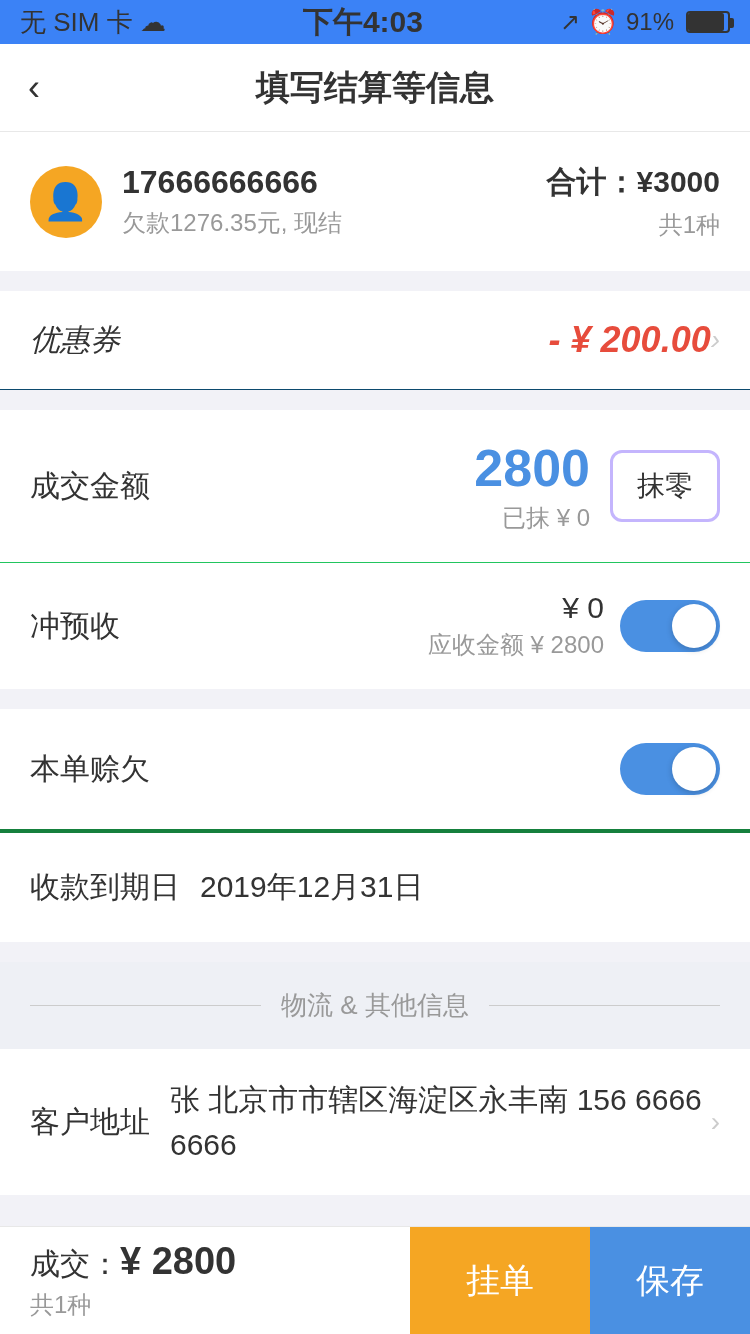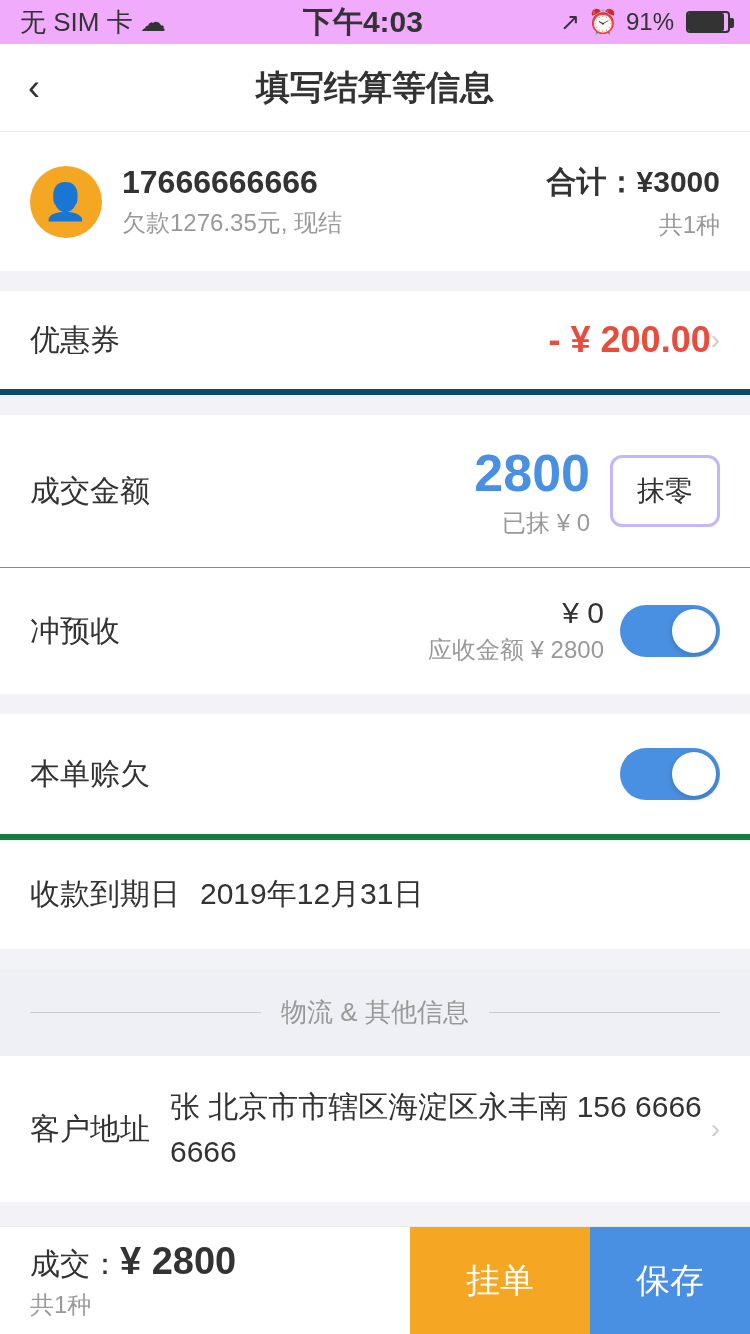--- a/index.html
+++ b/index.html
@@ -9,21 +9,21 @@
       background: #f2f2f7;
       width: 750px;
       min-height: 1334px;
       font-size: 28px;
       color: #333;
       overflow-x: hidden;
     }
 
     
     .status-bar {
-      background: #f0abfc;
+      background: #3b82f6;
       height: 44px;
       display: flex;
       align-items: center;
       justify-content: space-between;
       padding: 0 20px;
       font-size: 26px;
       font-weight: 500;
     }
     .status-left { display: flex; align-items: center; gap: 10px; }
     .status-center { font-size: 30px; font-weight: 600; }
@@ -140,21 +140,22 @@
       height: 20px;
     }
 
     
     .row-item {
       background: #fff;
       padding: 28px 30px;
       display: flex;
       align-items: center;
       justify-content: space-between;
-      border-bottom: 6px solid #0c4a6e;
+      border-bottom: 1px solid #0c4a6e;
+      font-style: italic;
     }
     .row-label {
       font-size: 30px;
       color: #333;
     }
     .row-right {
       display: flex;
       align-items: center;
       gap: 0;
     }
@@ -273,21 +274,21 @@
       justify-content: space-between;
       gap: 20px;
     }
 
     
     .due-section {
       background: #fff;
       padding: 34px 30px;
       display: flex;
       align-items: center;
-      border-top: 6px solid #15803d;
+      border-top: 4px solid #15803d;
     }
     .due-label {
       font-size: 30px;
       color: #333;
       margin-right: 20px;
     }
     .due-date {
       font-size: 30px;
       color: #333;
     }

